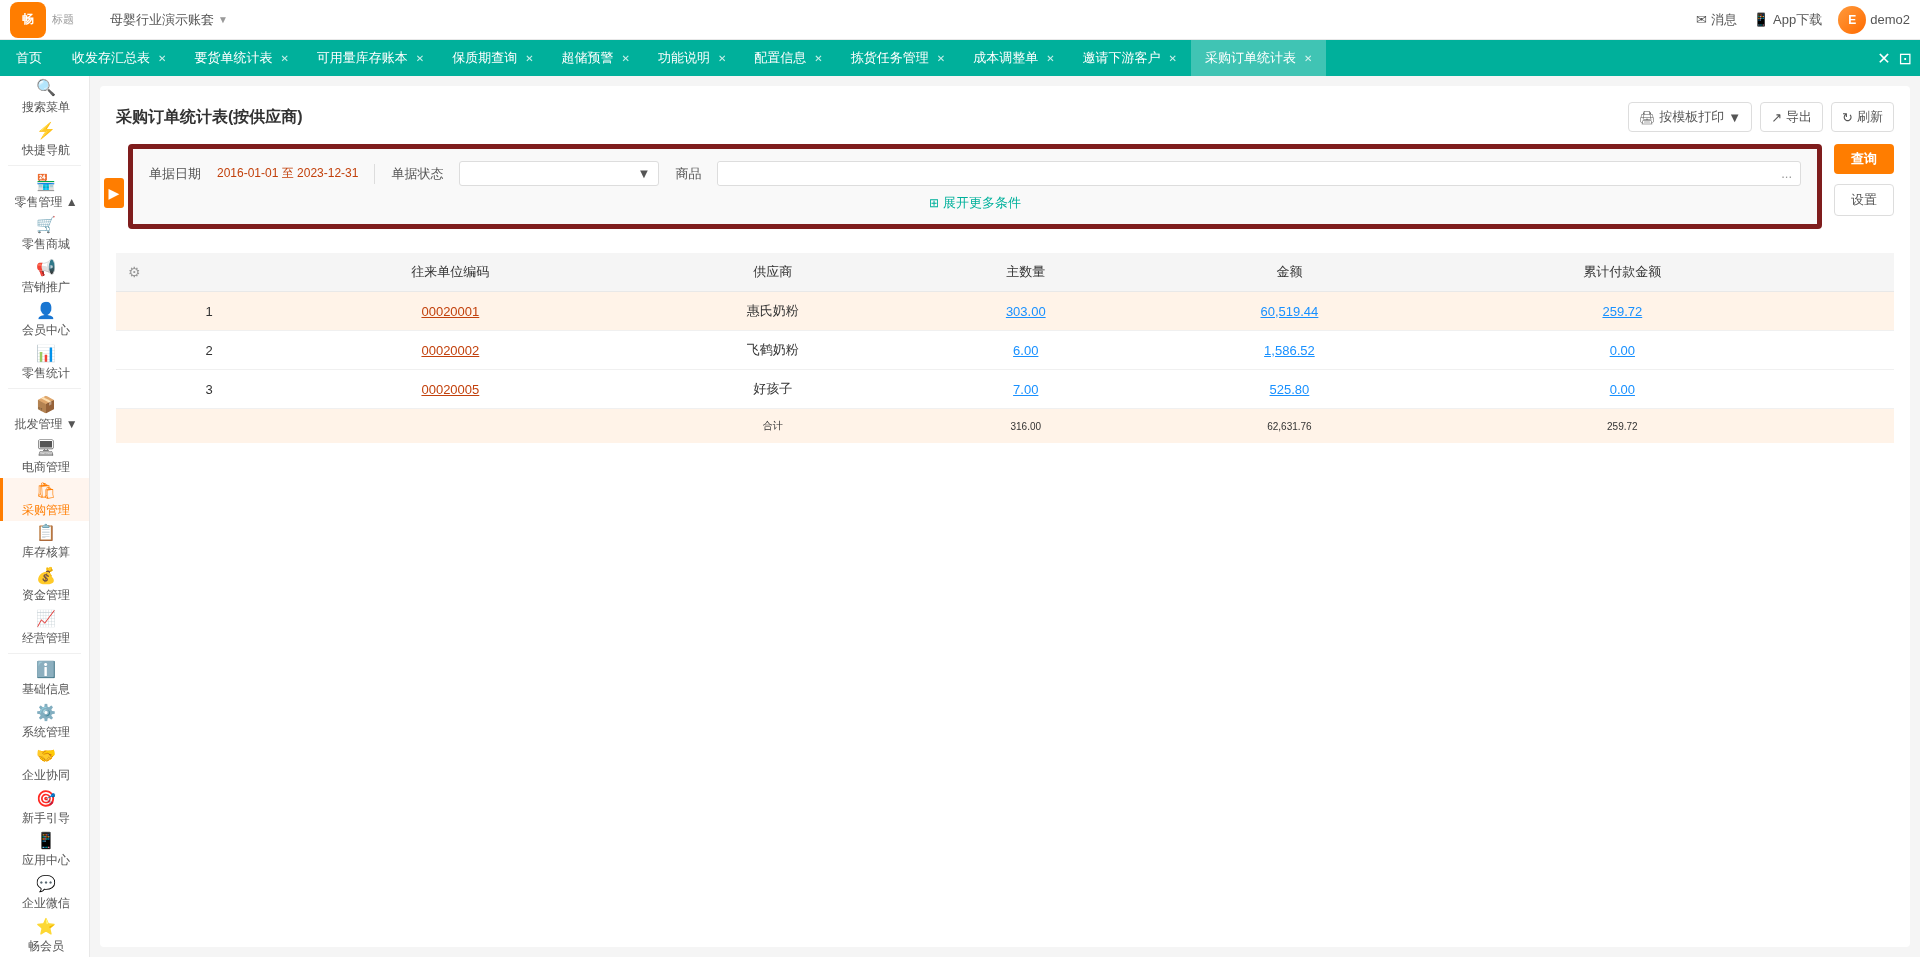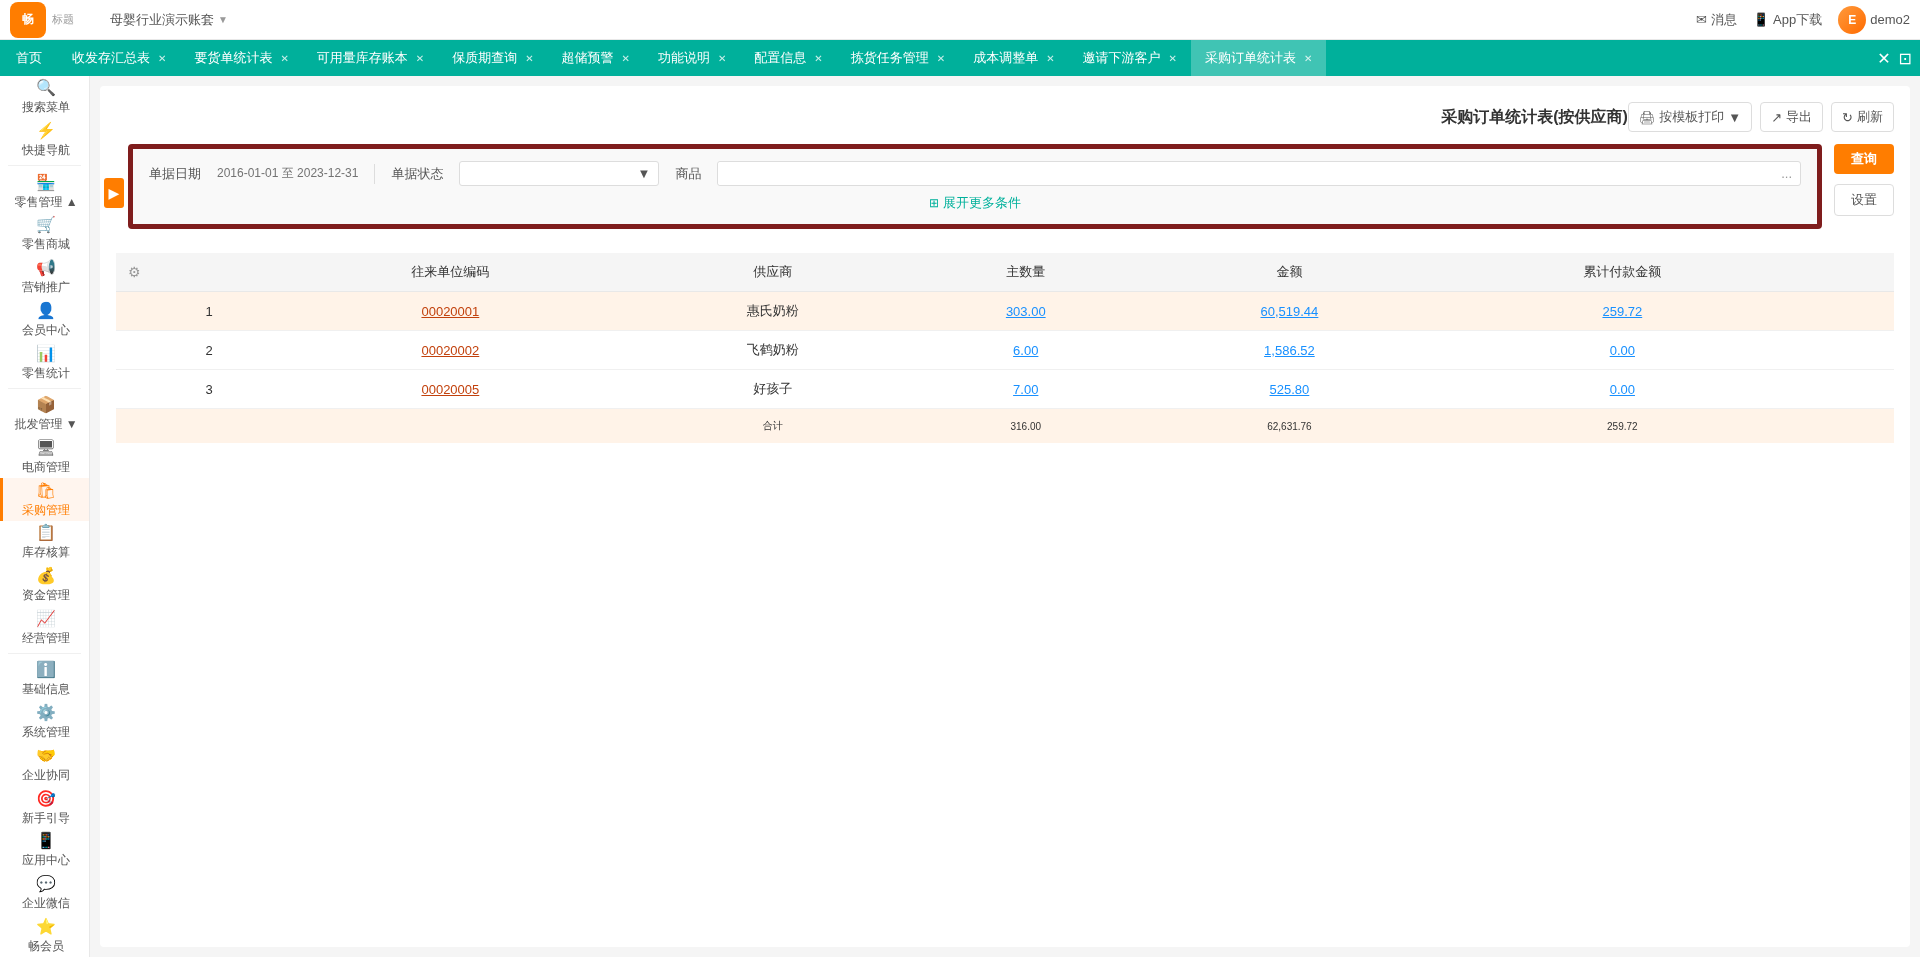--- a/index.html
+++ b/index.html
@@ -34,37 +34,37 @@
     .sidebar-item { display: flex; flex-direction: column; align-items: center; justify-content: center; height: 52px; cursor: pointer; font-size: 12px; color: #555; border-left: 3px solid transparent; gap: 2px; }
     .sidebar-item.active { background: #fff5ee; color: #ff7d00; border-left-color: #ff7d00; }
     .sidebar-item .s-icon { font-size: 16px; }
     .sidebar-divider { height: 1px; background: #f0f0f0; margin: 4px 8px; }
 
     
     .content { flex: 1; overflow-y: auto; background: #f5f5f5; padding: 0; }
     .page-wrapper { background: #fff; margin: 10px; border-radius: 4px; padding: 16px; min-height: calc(100% - 20px); }
 
     
-    .page-header { display: flex; align-items: center; justify-content: flex-end; margin-bottom: 12px; }
+    .page-header { display: flex; align-items: center; justify-content: space-between; margin-bottom: 12px; }
     .page-title { font-size: 16px; font-weight: bold; color: #333; }
     .header-actions { display: flex; align-items: center; gap: 8px; }
     .btn-print { display: flex; align-items: center; gap: 4px; padding: 5px 10px; border: 1px solid #ddd; border-radius: 4px; background: #fff; cursor: pointer; font-size: 13px; color: #555; }
     .btn-export { display: flex; align-items: center; gap: 4px; padding: 5px 10px; border: 1px solid #ddd; border-radius: 4px; background: #fff; cursor: pointer; font-size: 13px; color: #555; }
     .btn-refresh { display: flex; align-items: center; gap: 4px; padding: 5px 10px; border: 1px solid #ddd; border-radius: 4px; background: #fff; cursor: pointer; font-size: 13px; color: #555; }
     .btn-query { padding: 6px 4px; background: #ff7d00; color: white; border: none; border-radius: 4px; cursor: pointer; font-size: 13px; font-weight: bold; }
     .btn-settings { padding: 6px 16px; background: #fff; color: #555; border: 1px solid #ddd; border-radius: 4px; cursor: pointer; font-size: 13px; margin-top: 4px; }
 
     
     .filter-area { background: #f9f9f9; border: 5px solid #7f1d1d; border-radius: 4px; padding: 12px 16px; margin-bottom: 12px; position: relative; }
     .filter-row { display: flex; align-items: center; gap: 16px; flex-wrap: wrap; }
     .filter-label { color: #555; font-size: 13px; white-space: nowrap; }
     .filter-dates { display: flex; align-items: center; gap: 6px; }
     .filter-date-btn { padding: 3px 8px; border: 1px solid #ddd; border-radius: 3px; background: #fff; cursor: pointer; font-size: 12px; color: #555; }
     .filter-date-btn.custom { background: #ff7d00; color: white; border-color: #ff7d00; }
-    .filter-date-range { font-size: 12px; color: #737373; }
+    .filter-date-range { font-size: 12px; color: #c2410c; }
     .filter-divider-v { width: 1px; height: 20px; background: #ddd; }
     .filter-select { border: 1px solid #ddd; border-radius: 3px; padding: 4px 8px; font-size: 13px; background: #fff; color: #555; min-width: 180px; display: flex; align-items: center; justify-content: space-between; cursor: pointer; }
     .filter-input { border: 1px solid #ddd; border-radius: 3px; padding: 4px 8px; font-size: 13px; background: #fff; color: #555; flex: 1; }
     .filter-more-btn { display: flex; align-items: center; gap: 4px; color: #00b09b; cursor: pointer; font-size: 13px; margin: 8px auto 0; width: fit-content; }
     .expand-icon { color: #00b09b; font-size: 12px; }
     .filter-toggle-btn { position: absolute; left: -12px; top: 50%; transform: translateY(-50%); width: 20px; height: 30px; background: #ff7d00; border-radius: 3px; display: flex; align-items: center; justify-content: center; cursor: pointer; color: white; font-size: 14px; }
 
     
     .table-wrap { overflow-x: auto; }
     table { width: 100%; border-collapse: collapse; }

